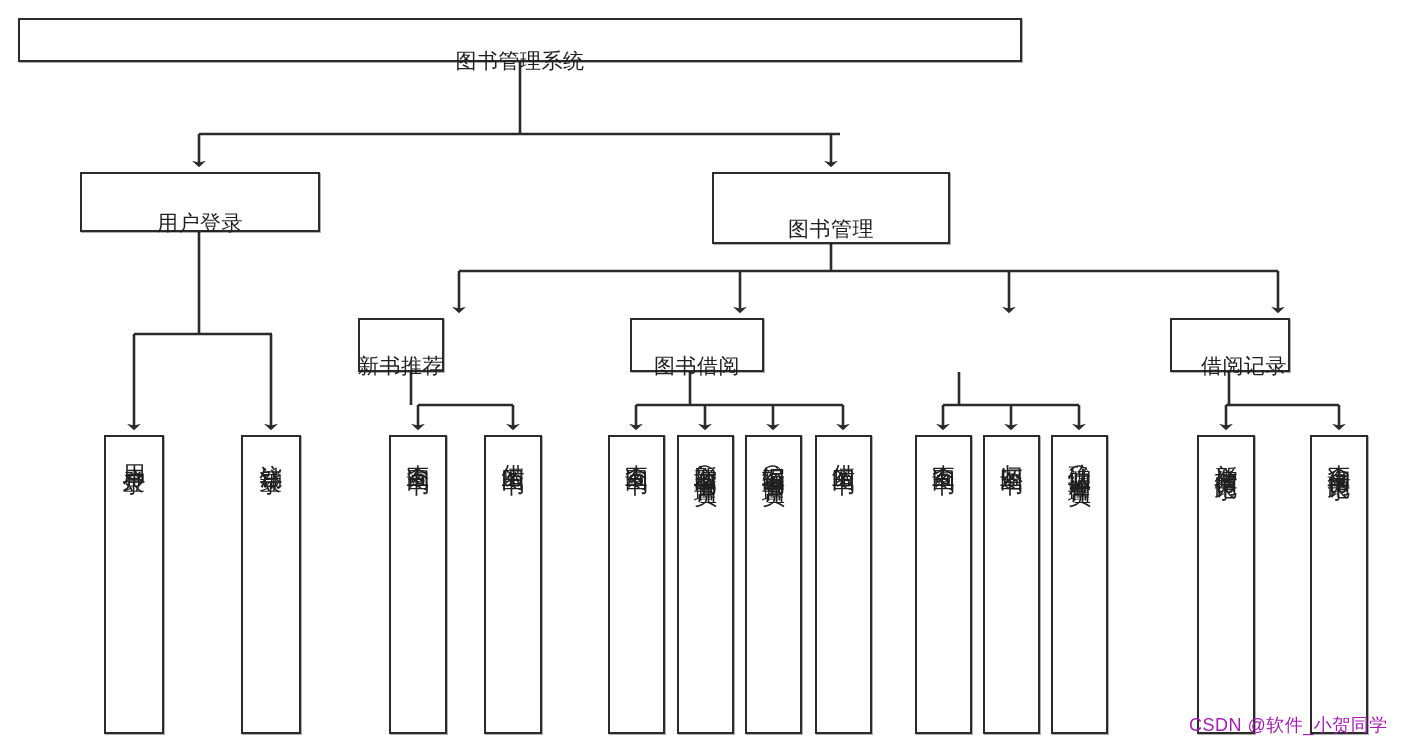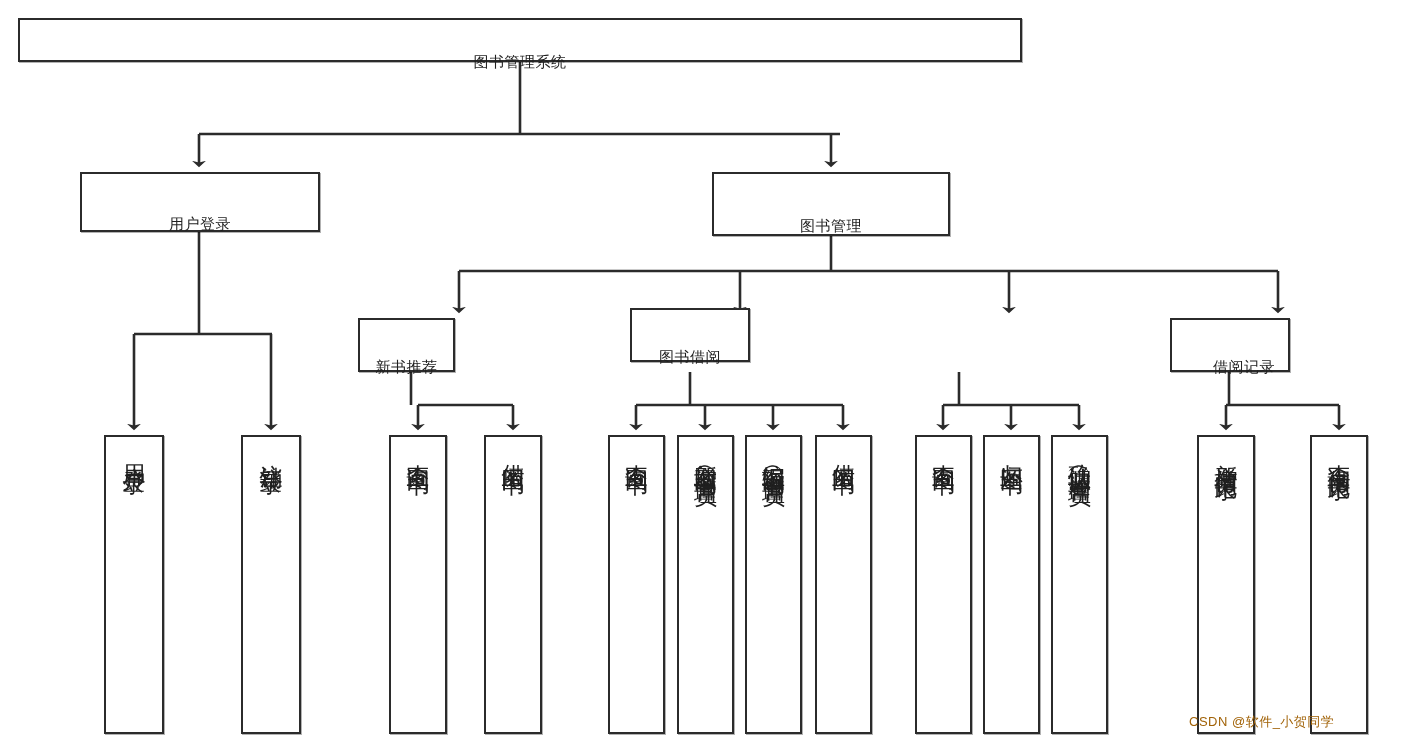--- a/index.html
+++ b/index.html
@@ -37,42 +37,42 @@
     box-shadow: 1px 1px 0 rgba(0,0,0,0.30);
   }
   .node .label {
     display: block;
     text-align: center;
     line-height: 1.06;
     letter-spacing: 0.5px;
     color: #1f1f1f;
   }
   .node.h .label {
-    font-size: 15px;
+    font-size: 21px;
     white-space: nowrap;
     margin-top: 43px;
   }
   .node.v {
     align-items: flex-start;
     padding-top: 9px;
   }
   .node.v .label {
     writing-mode: vertical-rl;
     text-orientation: upright;
     font-size: 23px;
     letter-spacing: 3px;
     line-height: 1;
     white-space: nowrap;
   }
   .watermark {
     position: absolute;
     left: 1189px;
     top: 713px;
-    font-size: 13px;
-    color: #a16207;
+    font-size: 18px;
+    color: #a21caf;
     white-space: nowrap;
     letter-spacing: 0.5px;
   }
 </style>
 </head>
 <body>
 
 <div id="canvas">
 
   <svg class="edges" viewBox="0 0 1405 747">
@@ -125,28 +125,28 @@
     </g>
   </svg>
 
   <div class="node h" style="left:18px; top:18px; width:1004px; height:44px;">
     <span class="label">图书管理系统</span>
   </div>
 
   <div class="node h" style="left:80px; top:172px; width:240px; height:60px;">
     <span class="label">用户登录</span>
   </div>
-  <div class="node h" style="left:712px; top:172px; width:238px; height:64px;">
+  <div class="node h" style="left:712px; top:172px; width:238px; height:72px;">
     <span class="label">图书管理</span>
   </div>
 
-  <div class="node h" style="left:358px; top:318px; width:97px; height:54px;">
+  <div class="node h" style="left:358px; top:318px; width:86px; height:54px;">
     <span class="label">新书推荐</span>
   </div>
-  <div class="node h" style="left:630px; top:308px; width:120px; height:54px;">
+  <div class="node h" style="left:630px; top:318px; width:134px; height:54px;">
     <span class="label">图书借阅</span>
   </div>
   <div class="node h" style="left:1170px; top:318px; width:120px; height:54px;padding-left:28px;">
     <span class="label">借阅记录</span>
   </div>
 
   <div class="node v" style="left:104px; top:435px; width:60px; height:299px;">
     <span class="label">用户登录</span>
   </div>
   <div class="node v" style="left:241px; top:435px; width:60px; height:299px;">

